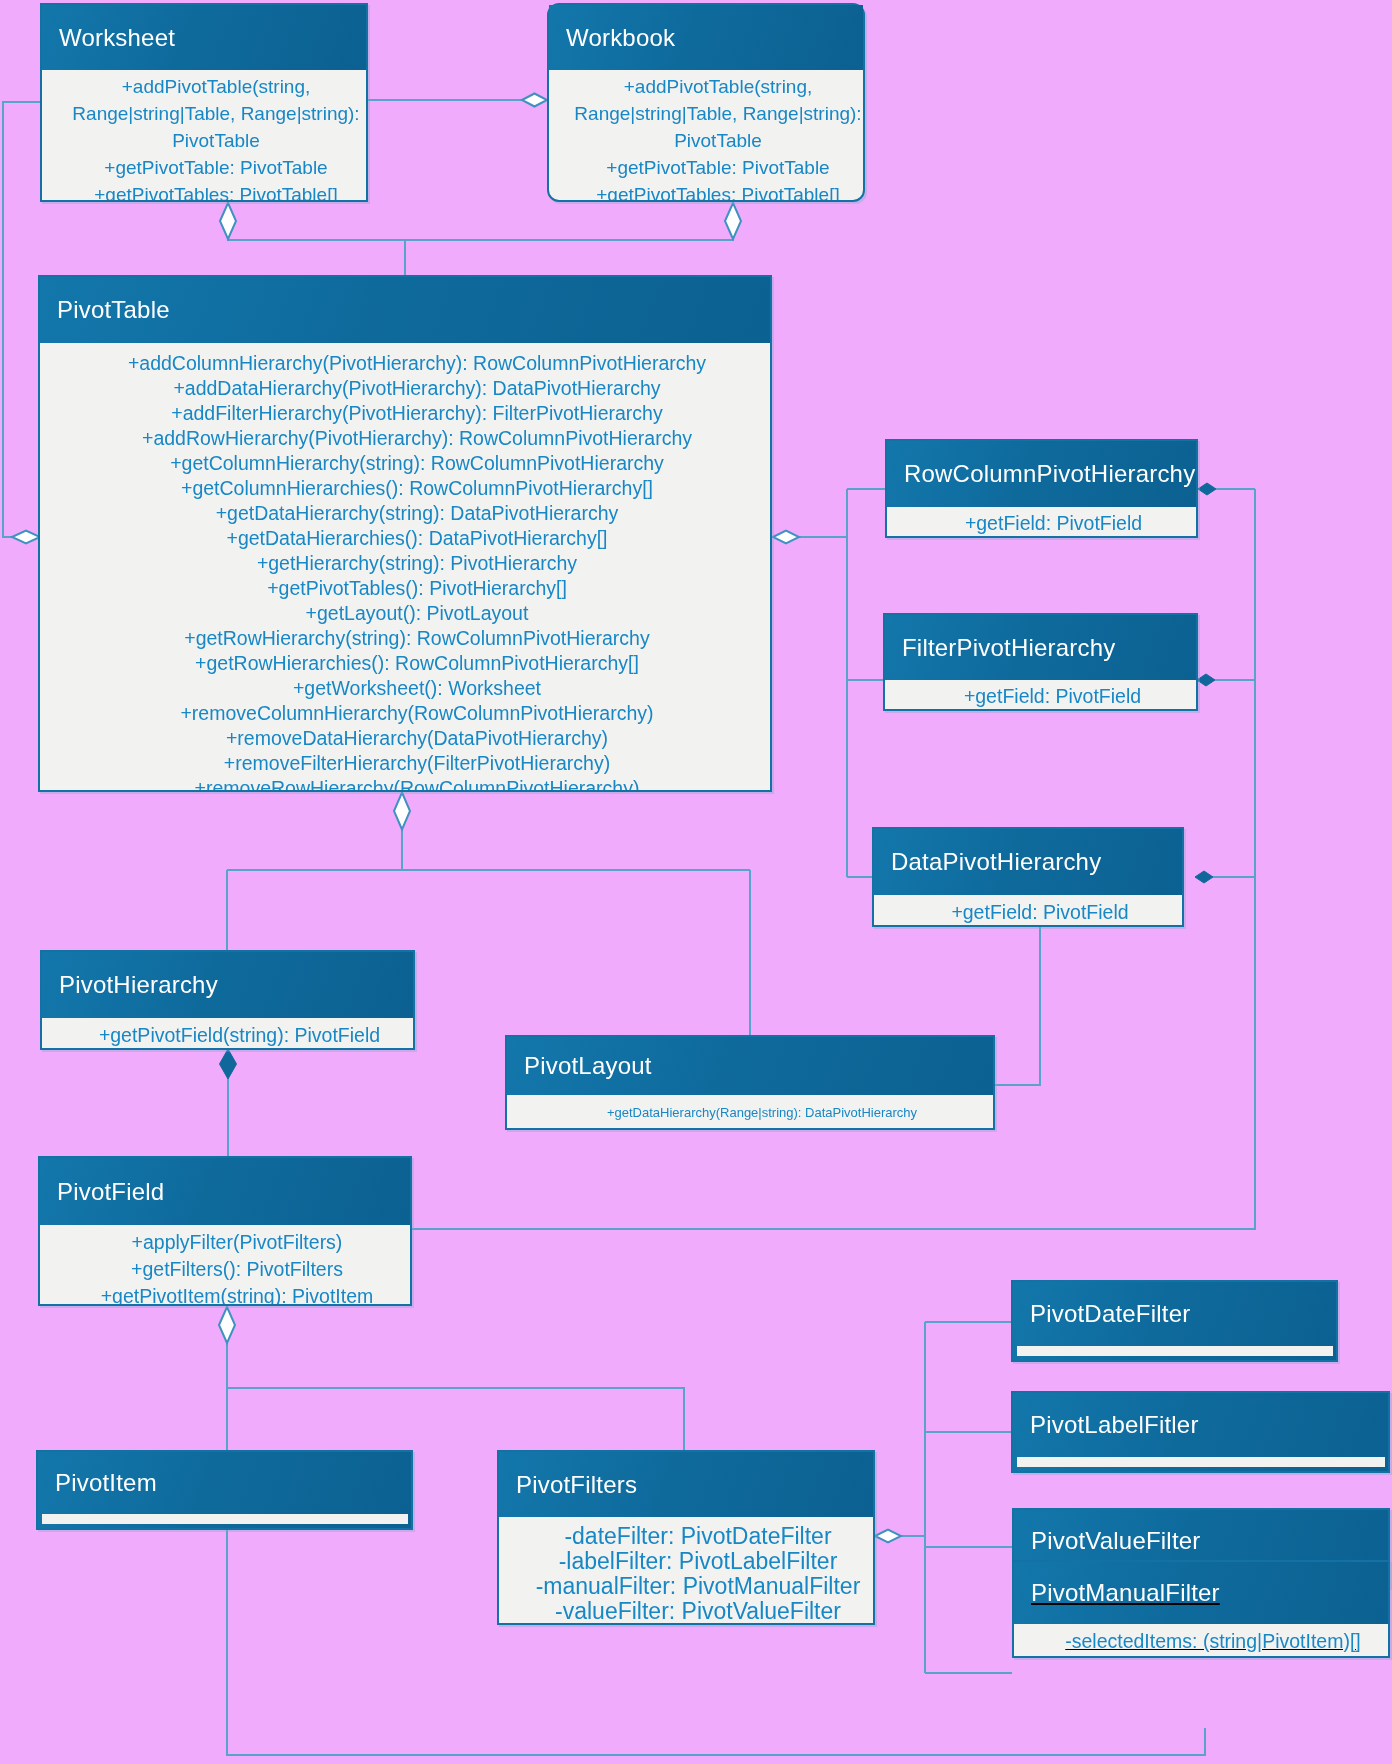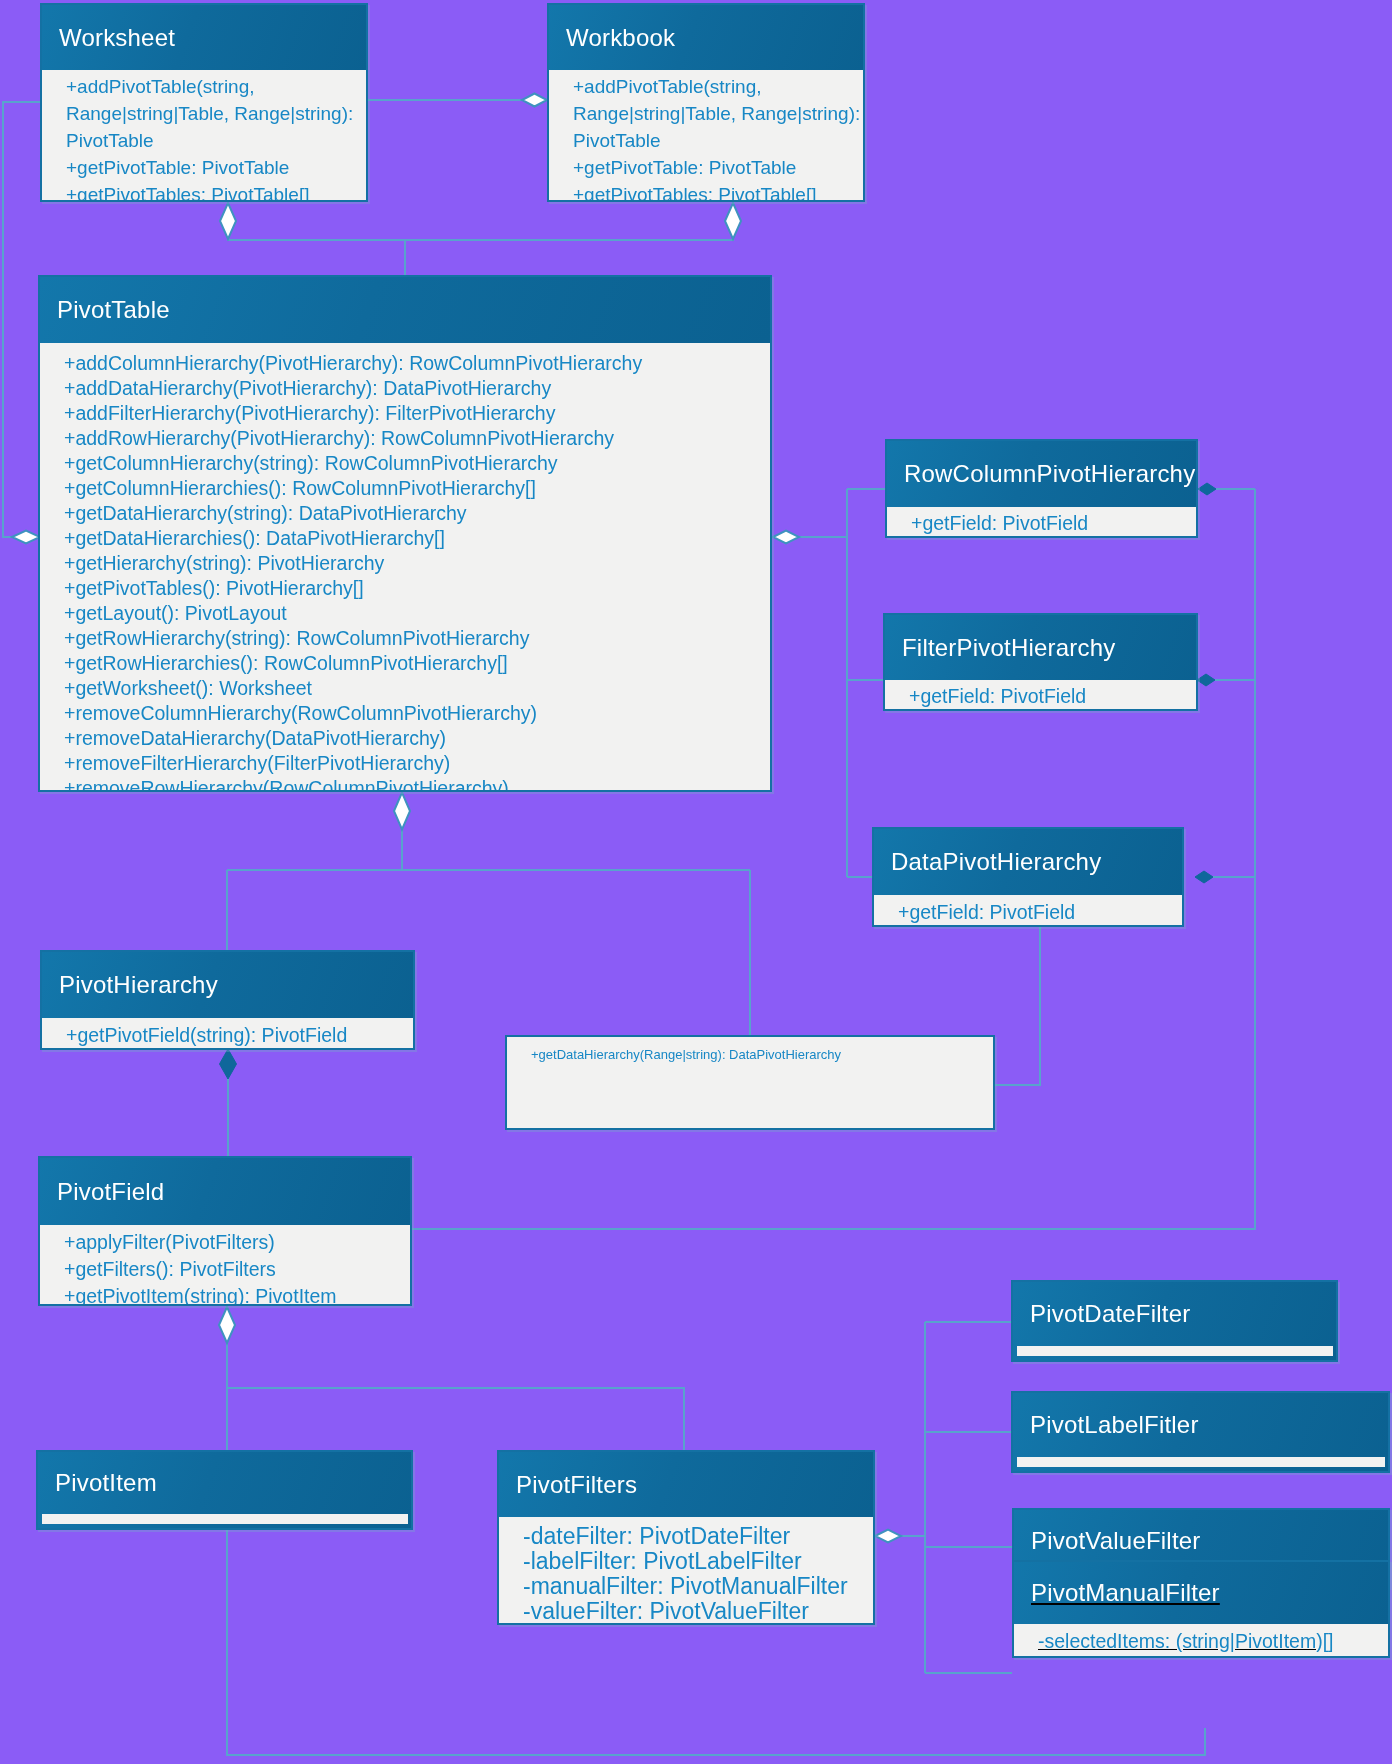--- a/index.html
+++ b/index.html
@@ -1,16 +1,16 @@
 <!DOCTYPE html>
 <html style="--hdr1: #1377ab; --hdr2: #0f6a9c; --hdr3: #0b6191; --border: #1471a3; --body-bg: #f2f2f1; --member: #1787c5; --line: #58a3cc; --line-dark: #3f92c0; --diamond: #0f679b;"><head>
 <meta charset="utf-8">
 <style>
   html,body{margin:0;padding:0;background:#fff;font-family:"Liberation Sans",sans-serif;}
-  #stage{position:relative;width:1392px;height:1764px;background:#8b5cf6;overflow:hidden;}
+  #stage{position:relative;width:1392px;height:1764px;background:#f0abfc;overflow:hidden;text-align:center;}
   #wires{position:absolute;left:0;top:0;z-index:0;}
   #wires polyline{fill:none;stroke:var(--line,#58a3cc);stroke-width:2;}
   #wires .dopen{fill:#ffffff;stroke:var(--line-dark,#3f92c0);stroke-width:2;}
   #wires .dfill{fill:var(--diamond,#0f679b);stroke:var(--diamond,#0f679b);}
   .cls{position:absolute;box-sizing:border-box;border:2px solid var(--border,#1471a3);
        background:var(--body-bg,#f2f2f1);z-index:1;box-shadow:2px 2px 0 rgba(120,170,200,.35);}
   .hdr{background:linear-gradient(110deg,var(--hdr1,#1377ab) 0%,var(--hdr2,#0f6a9c) 45%,var(--hdr3,#0b6191) 100%);
        color:#fff;display:flex;align-items:center;padding-left:17px;font-size:24px;
        letter-spacing:.2px;box-sizing:border-box;overflow:hidden;white-space:nowrap;}
   .bdy{color:var(--member,#1787c5);box-sizing:border-box;overflow:hidden;}
@@ -69,21 +69,21 @@
     <div class="cls" style="left: 40px; top: 3px; width: 328px; height: 199px;">
       <div class="hdr" style="height: 65px;">Worksheet</div>
       <div class="bdy" style="line-height: 27px; font-size: 19px; padding-top: 3px; height: 130px;">
         <div class="m">+addPivotTable(string,</div>
         <div class="m cont">Range|string|Table, Range|string):</div>
         <div class="m cont">PivotTable</div>
         <div class="m">+getPivotTable: PivotTable</div>
         <div class="m">+getPivotTables: PivotTable[]</div>
       </div>
     </div>
-    <div class="cls" style="left: 547px; top: 3px; width: 318px; height: 199px;">
+    <div class="cls" style="left: 547px; top: 3px; width: 318px; height: 199px; border-radius: 12px;">
       <div class="hdr" style="height: 65px;">Workbook</div>
       <div class="bdy" style="line-height: 27px; font-size: 19px; padding-top: 3px; height: 130px;">
         <div class="m">+addPivotTable(string,</div>
         <div class="m cont">Range|string|Table, Range|string):</div>
         <div class="m cont">PivotTable</div>
         <div class="m">+getPivotTable: PivotTable</div>
         <div class="m">+getPivotTables: PivotTable[]</div>
       </div>
     </div>
     <div class="cls" style="left: 38px; top: 275px; width: 734px; height: 517px;">
@@ -127,20 +127,21 @@
         <div class="m">+getField: PivotField</div>
       </div>
     </div>
     <div class="cls" style="left: 40px; top: 950px; width: 375px; height: 100px;">
       <div class="hdr" style="height: 66px;">PivotHierarchy</div>
       <div class="bdy" style="line-height: 32px; font-size: 19.5px; padding-top: 1px; height: 30px;">
         <div class="m">+getPivotField(string): PivotField</div>
       </div>
     </div>
     <div class="cls" style="left: 505px; top: 1035px; width: 490px; height: 95px;">
+      <div class="hdr" style="height: 58px;">PivotLayout</div>
       <div class="bdy" style="line-height: 34px; font-size: 13px; padding-top: 1px; height: 33px;">
         <div class="m">+getDataHierarchy(Range|string): DataPivotHierarchy</div>
       </div>
     </div>
     <div class="cls" style="left: 38px; top: 1156px; width: 374px; height: 150px;">
       <div class="hdr" style="height: 67px;">PivotField</div>
       <div class="bdy" style="line-height: 27px; font-size: 19.5px; padding-top: 4px; height: 79px;">
         <div class="m">+applyFilter(PivotFilters)</div>
         <div class="m">+getFilters(): PivotFilters</div>
         <div class="m">+getPivotItem(string): PivotItem</div>

